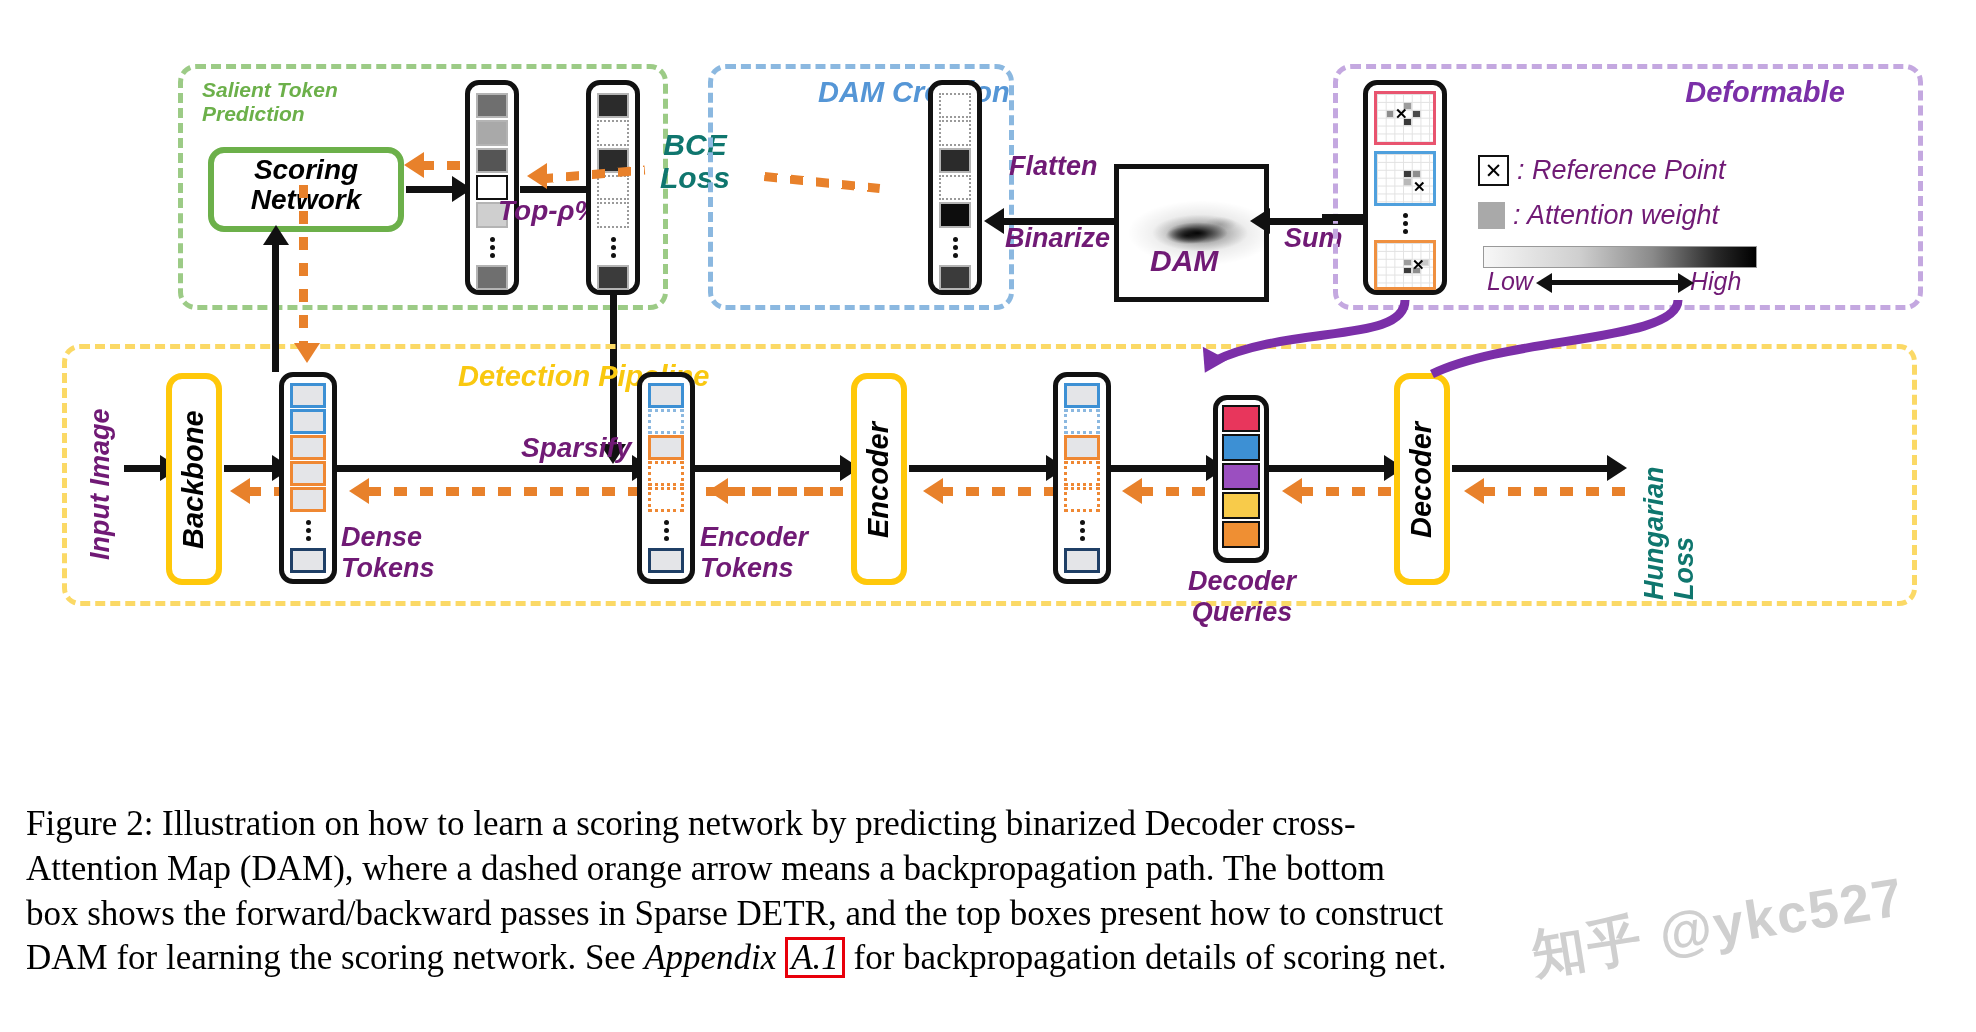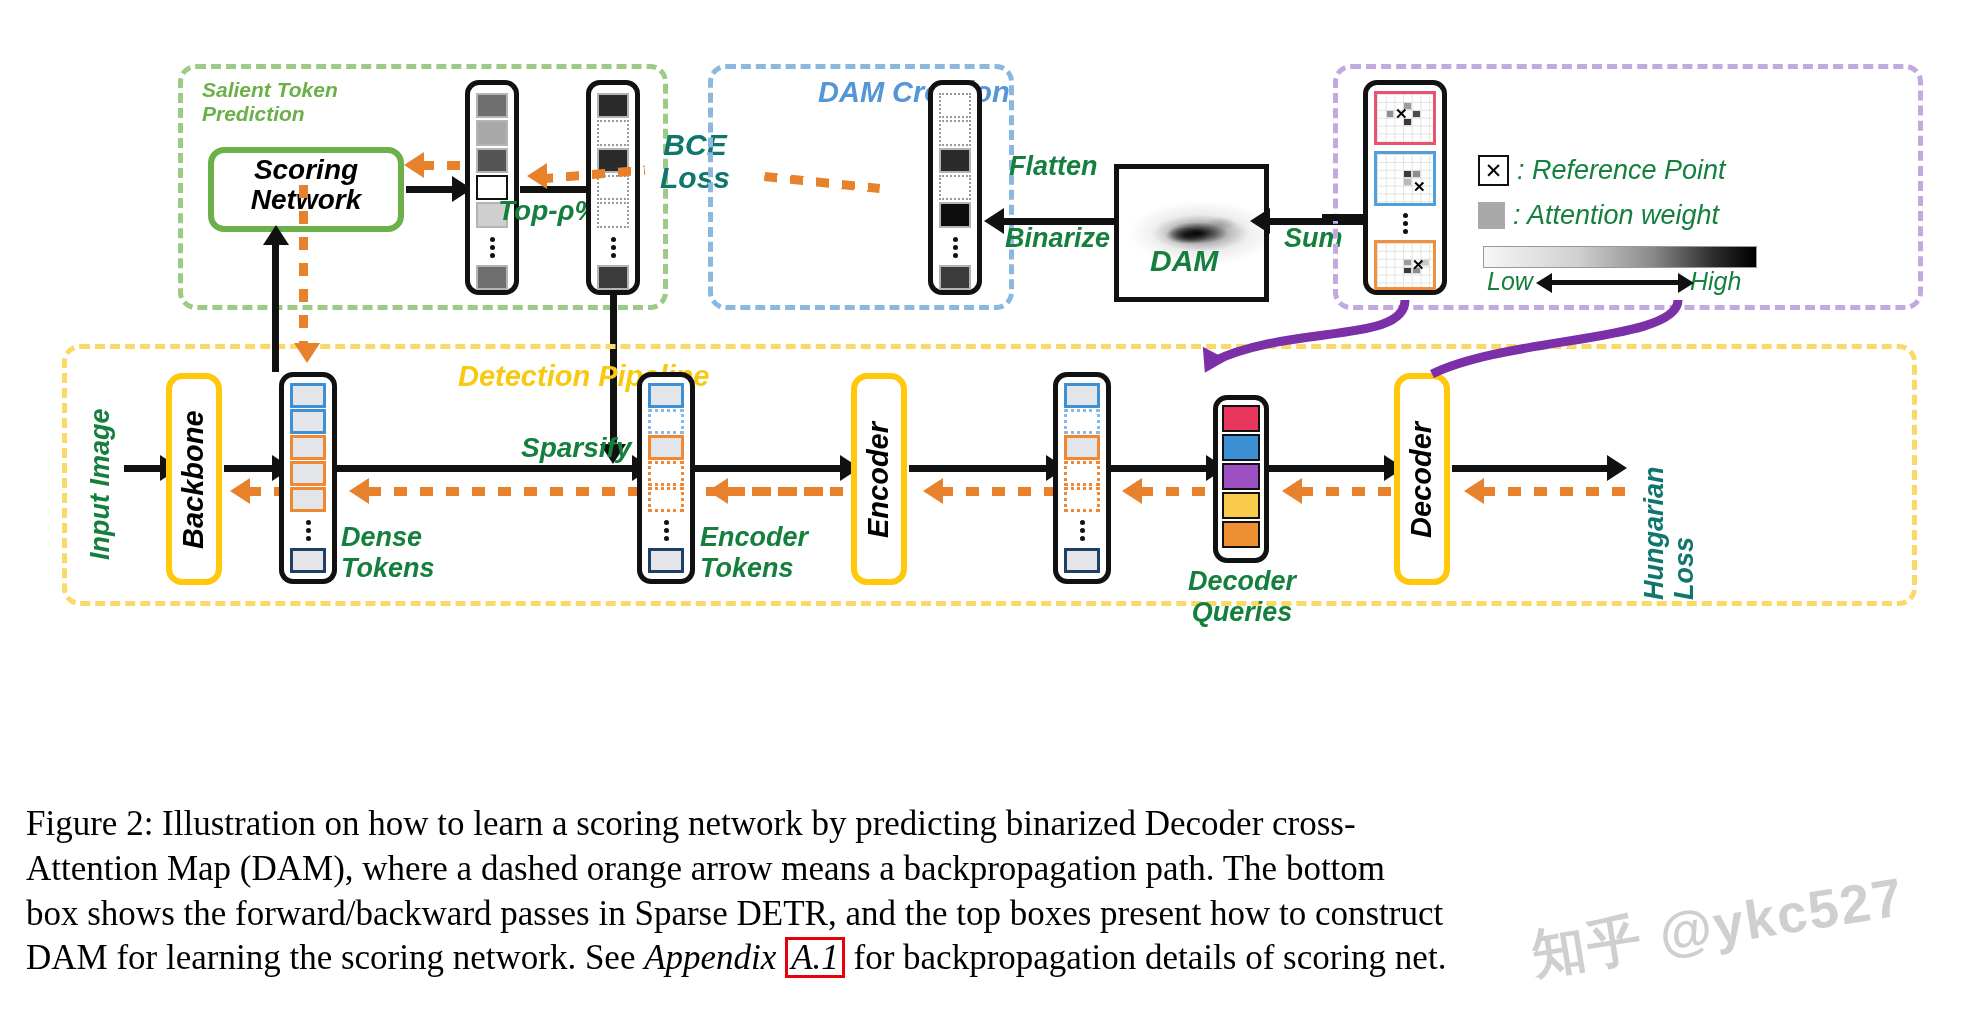--- a/index.html
+++ b/index.html
@@ -24,21 +24,21 @@
   .boxlabel{position:absolute;font-style:italic;font-weight:bold;color:#000;
             text-align:center;line-height:1.08;}
   .vert{writing-mode:vertical-rl;transform:rotate(180deg);}
   
   .stack{position:absolute;box-sizing:border-box;border:5px solid #111;
          border-radius:14px;background:#fff;display:flex;flex-direction:column;
          align-items:center;justify-content:flex-start;}
   .cell{box-sizing:border-box;}
   .dot{width:5px;height:5px;border-radius:50%;background:#111;margin:3px auto;}
   
-  .lbl{position:absolute;font-style:italic;font-weight:bold;color:#15803d;
+  .lbl{position:absolute;font-style:italic;font-weight:bold;color:#701a75;
        line-height:1.1;}
   .lbl-orange{color:#0f766e;}
   
   .hline{position:absolute;background:#111;height:7px;}
   .vline{position:absolute;background:#111;width:7px;}
   .ahead-r{position:absolute;width:0;height:0;border-top:13px solid transparent;
            border-bottom:13px solid transparent;border-left:20px solid #111;}
   .ahead-l{position:absolute;width:0;height:0;border-top:13px solid transparent;
            border-bottom:13px solid transparent;border-right:20px solid #111;}
   .ahead-d{position:absolute;width:0;height:0;border-left:13px solid transparent;
@@ -174,20 +174,21 @@
       #ffffff;"></div>
 </div>
 <div class="lbl" style="left:1150px;top:244px;font-size:30px;">DAM</div>
 
 <div class="hline" style="left:1265px;top:218px;width:105px;"></div>
 <div class="ahead-l" style="left:1250px;top:208px;"></div>
 <div class="lbl" style="left:1284px;top:224px;font-size:27px;">Sum</div>
 
 <div class="group grp-purple" style="left:1333px;top:64px;width:590px;height:246px;"></div>
 <div class="grp-title t-purple" style="left:1600px;top:76px;width:330px;font-size:29px;text-align:center;">
+  <div>Deformable</div>
 </div>
 
 <div class="stack" style="left:1363px;top:80px;width:84px;height:215px;padding-top:6px;">
 
   <div class="grid" style="width:62px;height:56px;border:3px solid #e8546f;">
     <div style="position:absolute;inset:0;
       background-image:linear-gradient(to right,#e2e2e2 1px,transparent 1px),linear-gradient(to bottom,#e2e2e2 1px,transparent 1px);
       background-size:8.7px 7.9px;"></div>
     <div class="gcell" style="left:26px;top:8px;width:8.7px;height:7.9px;background:#9c9c9c;"></div>
     <div class="gcell" style="left:8.7px;top:16px;width:8.7px;height:7.9px;background:#8e8e8e;"></div>

